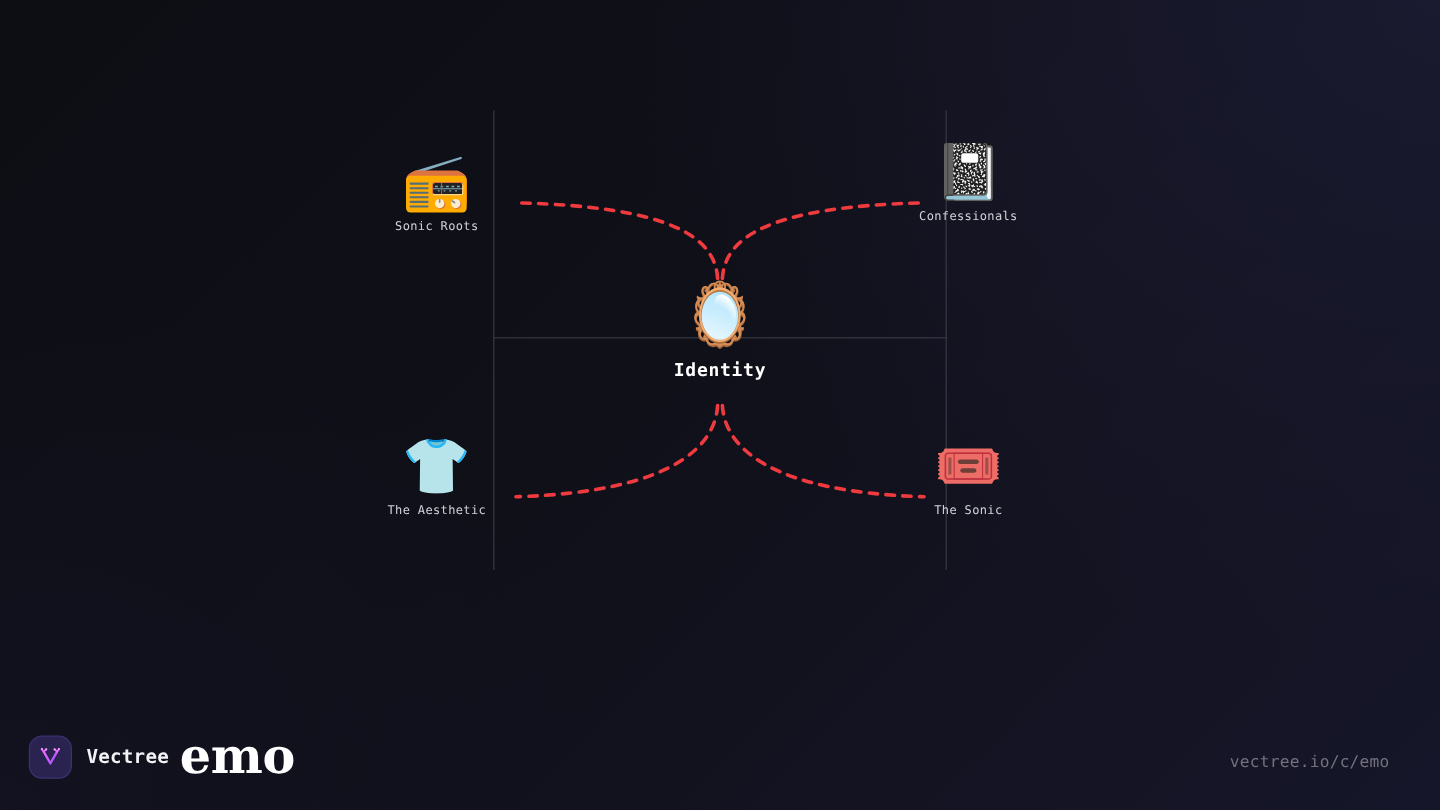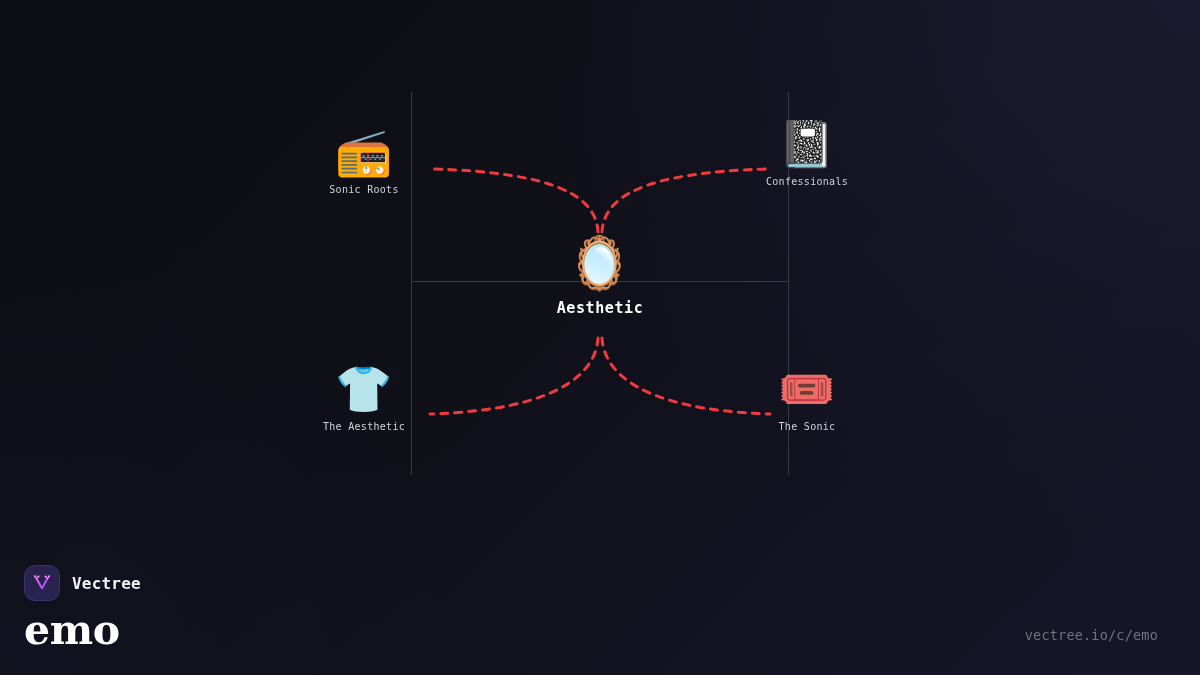--- a/index.html
+++ b/index.html
@@ -67,21 +67,21 @@
     font-size: 15px;
     letter-spacing: 0.6px;
   }
 
   
   #brand {
     position: absolute;
     left: 24px;
     bottom: 24px;
     display: flex;
-    flex-direction: column;
+    flex-direction: row;
     gap: 9px;
   }
   #brand-row {
     display: flex;
     align-items: center;
     gap: 12px;
   }
   #brand-mark {
     width: 34px;
     height: 34px;
@@ -149,21 +149,21 @@
     <div class="node-label">The Aesthetic</div>
   </div>
 
   <div class="node" style="left:807px; top:397px;">
     <div class="node-emoji">🎟️</div>
     <div class="node-label">The Sonic</div>
   </div>
 
   <div class="node node-center" style="left:600px; top:275px;">
     <div class="node-emoji">🪞</div>
-    <div class="node-label">Aesthetic</div>
+    <div class="node-label">Identity</div>
   </div>
 
   <div id="brand">
     <div id="brand-row">
       <div id="brand-mark">
         <svg width="20" height="20" viewBox="0 0 20 20" aria-hidden="true">
           <defs>
             <linearGradient id="vg" x1="0" y1="0" x2="1" y2="1">
               <stop offset="0%" stop-color="#f06bff"></stop>
               <stop offset="100%" stop-color="#9b4dff"></stop>

